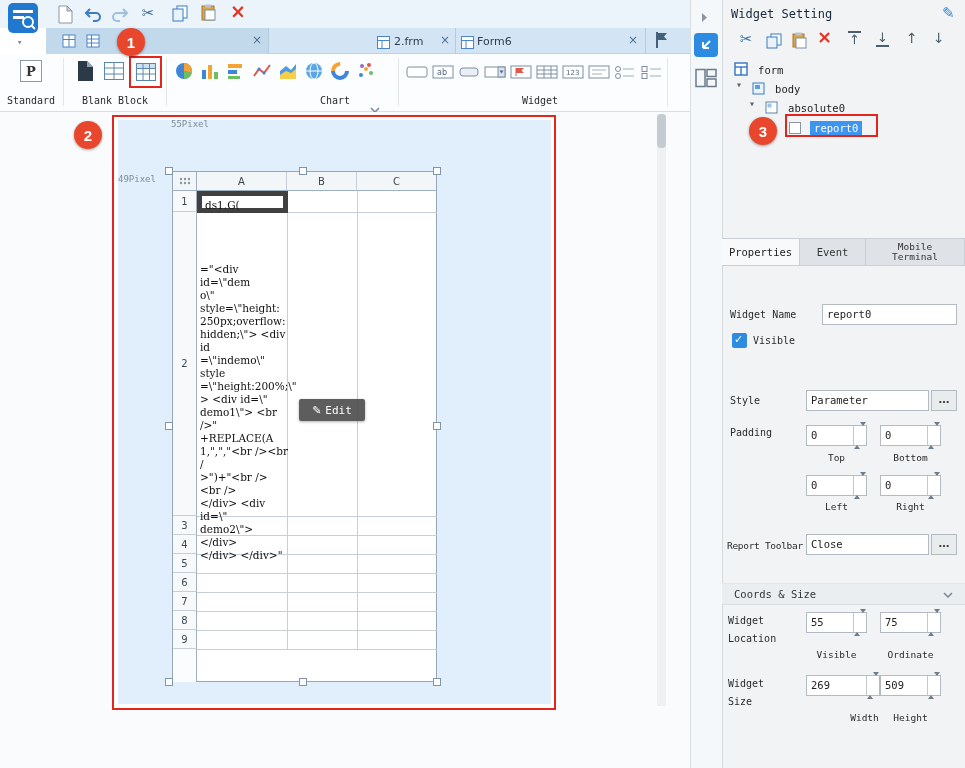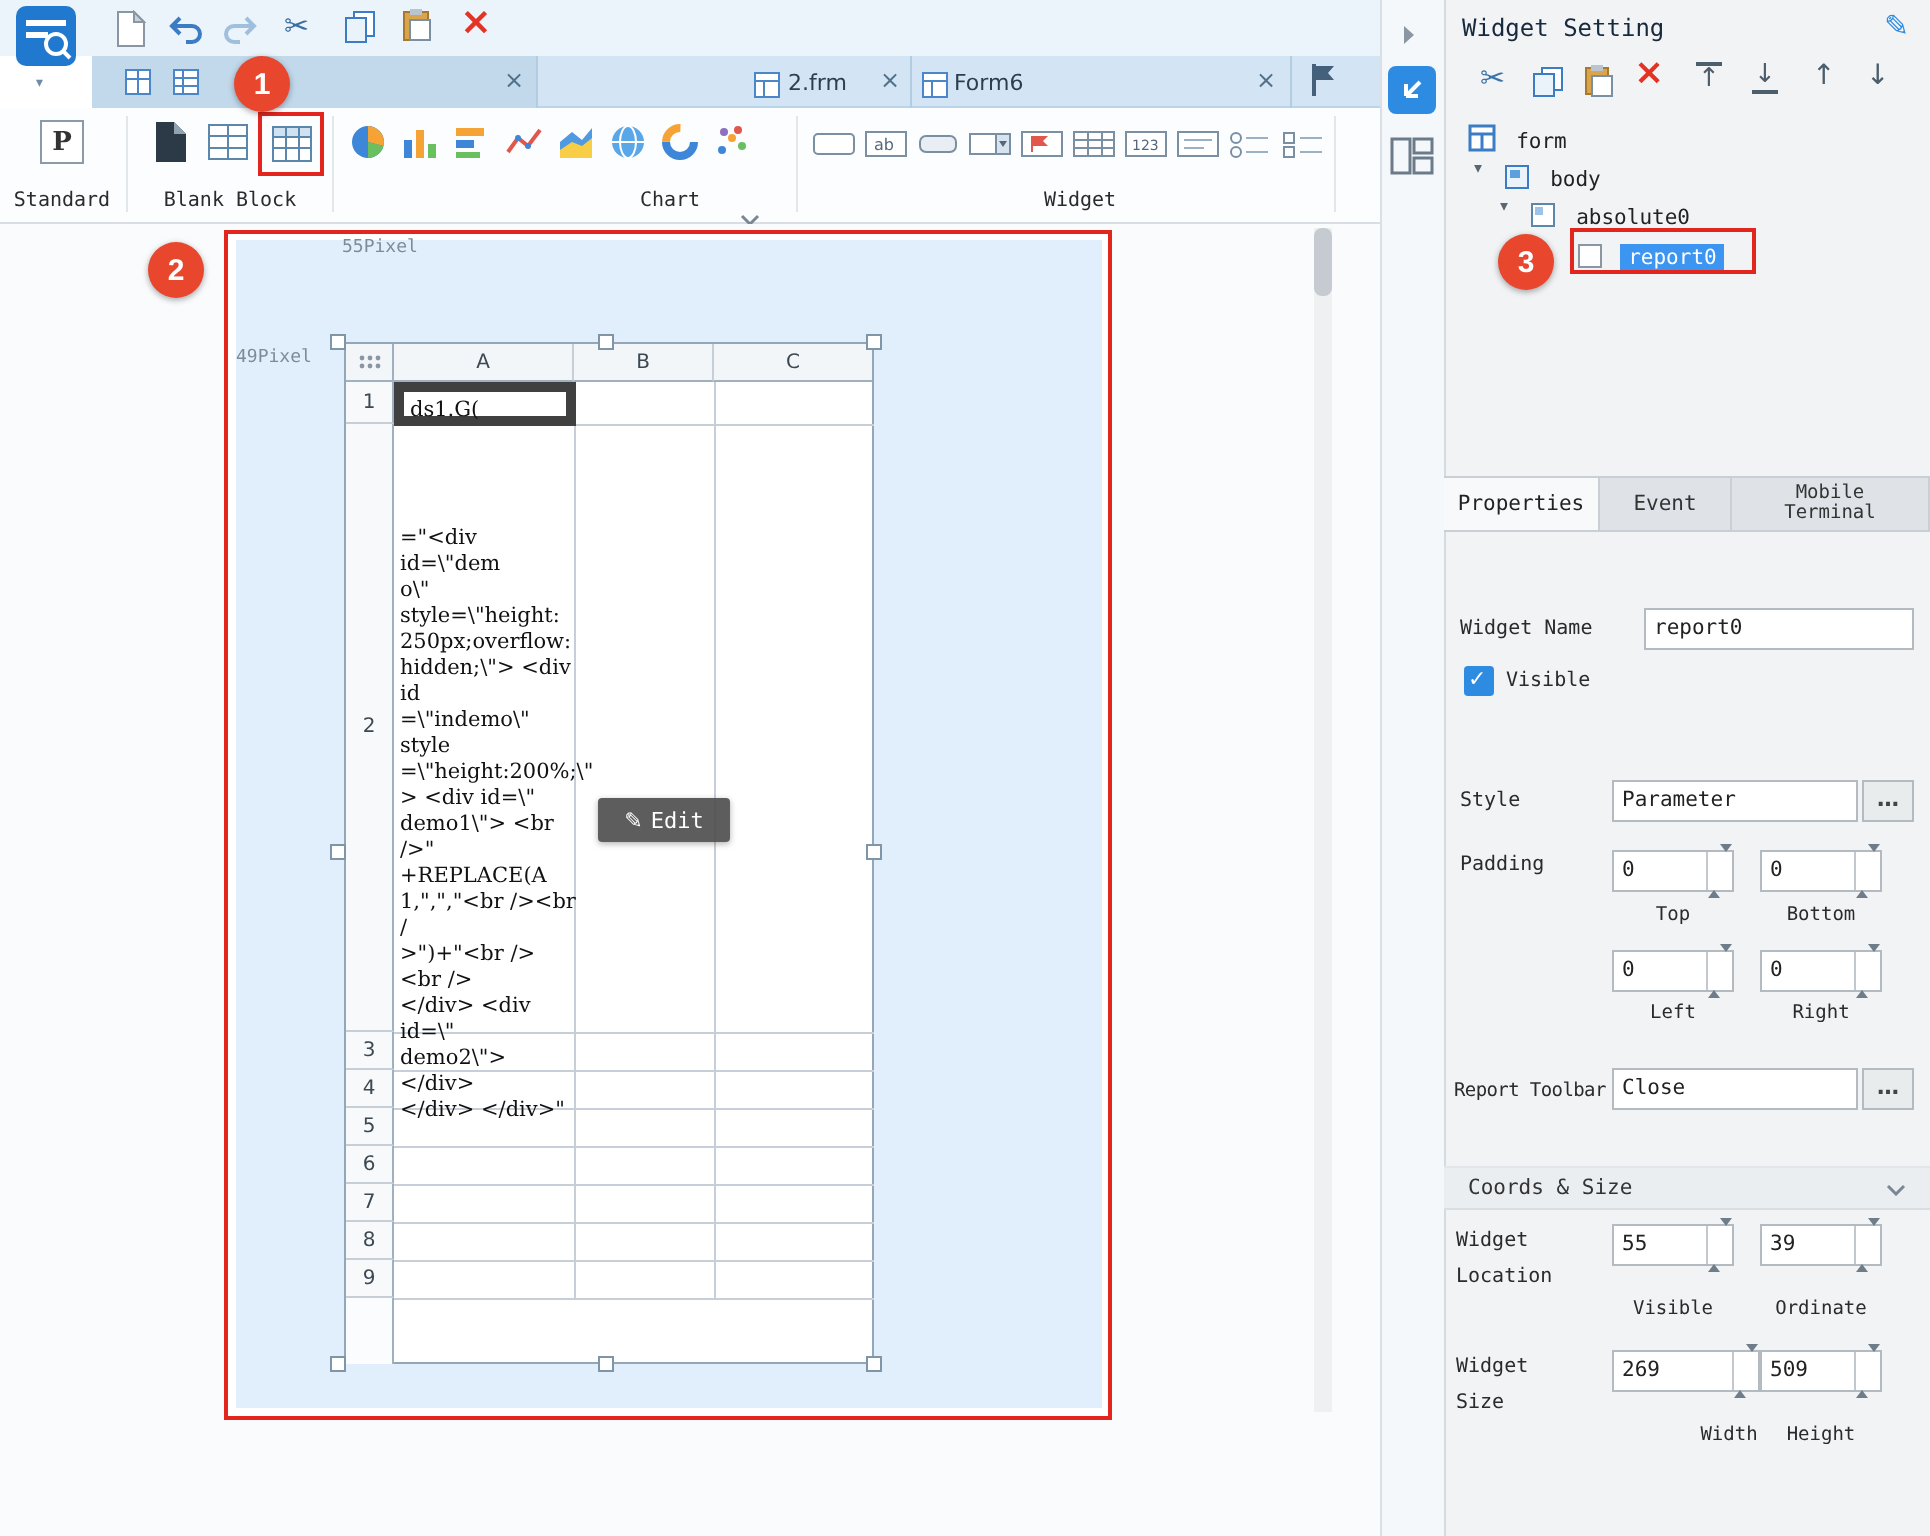--- a/index.html
+++ b/index.html
@@ -472,21 +472,21 @@
     <svg width="10" height="6" style="position:absolute;right:12px;top:8px">
         <polyline points="1,1 5,5 9,1" fill="none" stroke="#7a8694" stroke-width="1.5"></polyline>
       </svg>
   </div>
   <div class="a lbl" style="left:728px;top:612px;width:64px;line-height:18px">Widget Location</div>
   <div class="spin" style="left:806px;top:612px;width:61px">
     <span class="val">55</span>
       <span class="btns"><span class="tri-up"></span><span class="tri-dn"></span></span>
   </div>
   <div class="spin" style="left:880px;top:612px;width:61px">
-    <span class="val">39</span>
+    <span class="val">75</span>
       <span class="btns"><span class="tri-up"></span><span class="tri-dn"></span></span>
   </div>
   <div class="a lblxs" style="left:806px;top:649px;width:61px;text-align:center">Visible</div>
   <div class="a lblxs" style="left:880px;top:649px;width:61px;text-align:center">Ordinate</div>
 
   <div class="a lbl" style="left:728px;top:675px;width:64px;line-height:18px">Widget Size</div>
   <div class="spin" style="left:806px;top:675px;width:74px">
     <span class="val">269</span>
       <span class="btns"><span class="tri-up"></span><span class="tri-dn"></span></span>
   </div>

